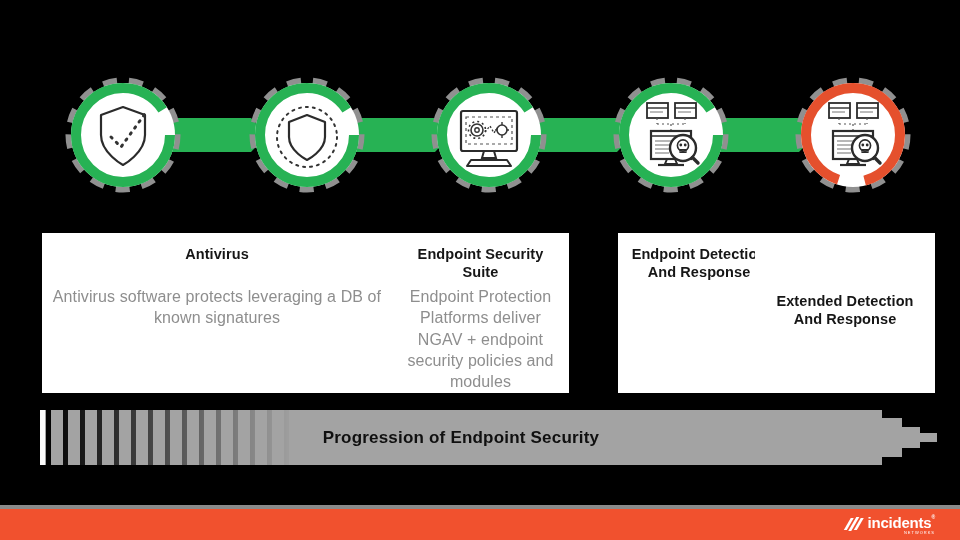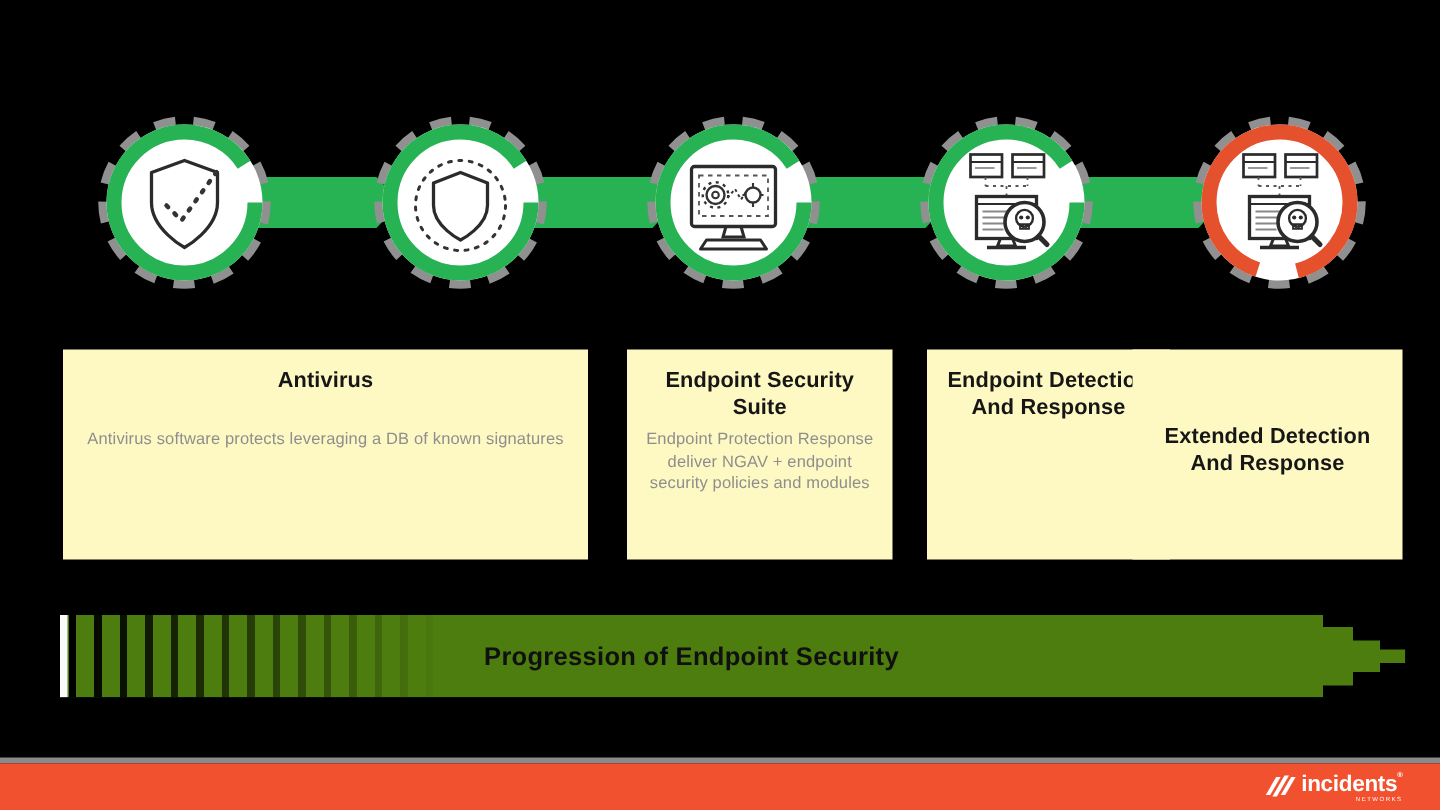--- a/index.html
+++ b/index.html
@@ -12,39 +12,39 @@
   .stage-strip{position:absolute;left:0;top:0;width:960px;height:230px;}
   .arrow{
     position:absolute;top:118px;height:34px;background:#27B254;
     clip-path:polygon(0 0,calc(100% - 16px) 0,100% 50%,calc(100% - 16px) 100%,0 100%);
     z-index:1;
   }
   .stage-node{position:absolute;top:75px;width:120px;height:120px;z-index:2;}
 
   
   .card-box{
-    position:absolute;top:233px;height:140px;background:#fef9c3;
+    position:absolute;top:233px;height:160px;background:#ffffff;
     display:flex;box-sizing:border-box;
   }
   .box-a{left:42px;width:350px;}
-  .box-b{left:418px;width:177px;}
+  .box-b{left:392px;width:177px;}
   .box-c{left:618px;width:162px;}
   .box-d{left:755px;width:180px;align-items:center;}
   .stage-card{flex:1;padding:13px 8px;text-align:center;box-sizing:border-box;}
   .card-title{
     font-size:14.5px;font-weight:700;color:#161616;line-height:1.22;
     height:40px;letter-spacing:0.1px;
   }
   .card-desc{
-    font-size:11px;color:#8E8E8E;line-height:1.33;letter-spacing:0.1px;
+    font-size:16px;color:#8E8E8E;line-height:1.33;letter-spacing:0.1px;
   }
 
   
   .banner{
-    position:absolute;left:40px;top:410px;width:897px;height:55px;background:#4d7c0f;
+    position:absolute;left:40px;top:410px;width:897px;height:55px;background:#a3a3a3;
     clip-path:polygon(0 0,842px 0,842px 8px,862px 8px,862px 17px,880px 17px,880px 23px,
       897px 23px,897px 32px,880px 32px,880px 38px,862px 38px,862px 47px,842px 47px,
       842px 55px,0 55px);
   }
   .banner-lead{position:absolute;left:0;top:0;bottom:0;width:5px;background:#FBFBFB;z-index:3;}
   .banner-stripes{
     position:absolute;left:6px;top:0;bottom:0;width:250px;z-index:2;
     background:repeating-linear-gradient(90deg,#000 0 5px,transparent 5px 17px);
     -webkit-mask-image:linear-gradient(90deg,#000 0%,rgba(0,0,0,0) 100%);
     mask-image:linear-gradient(90deg,#000 0%,rgba(0,0,0,0) 100%);
@@ -190,21 +190,21 @@
   <div class="card-box box-a">
     <div class="stage-card">
       <div class="card-title">Antivirus</div>
       <div class="card-desc">Antivirus software protects leveraging a DB of known signatures</div>
     </div>
   </div>
 
   <div class="card-box box-b">
     <div class="stage-card">
       <div class="card-title">Endpoint Security Suite</div>
-      <div class="card-desc">Endpoint Protection Response deliver NGAV + endpoint security policies and modules</div>
+      <div class="card-desc">Endpoint Protection Platforms deliver NGAV + endpoint security policies and modules</div>
     </div>
   </div>
 
   <div class="card-box box-c">
     <div class="stage-card">
       <div class="card-title">Endpoint Detection And Response</div>
     </div>
   </div>
 
   <div class="card-box box-d">

